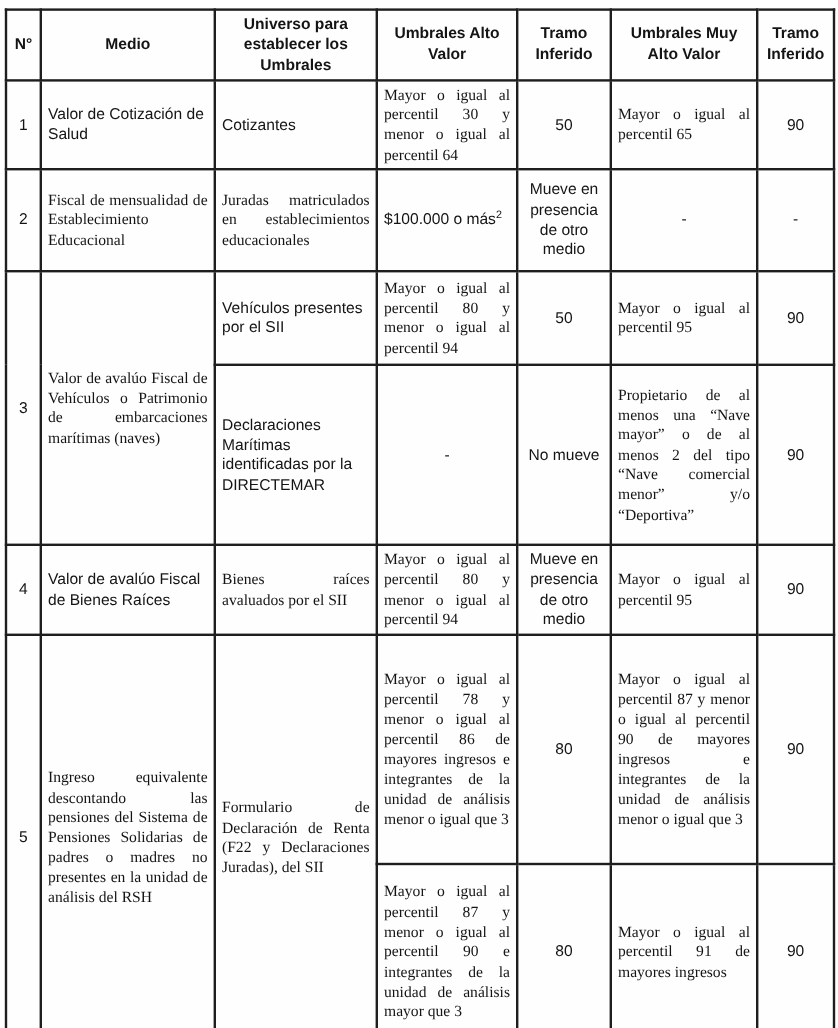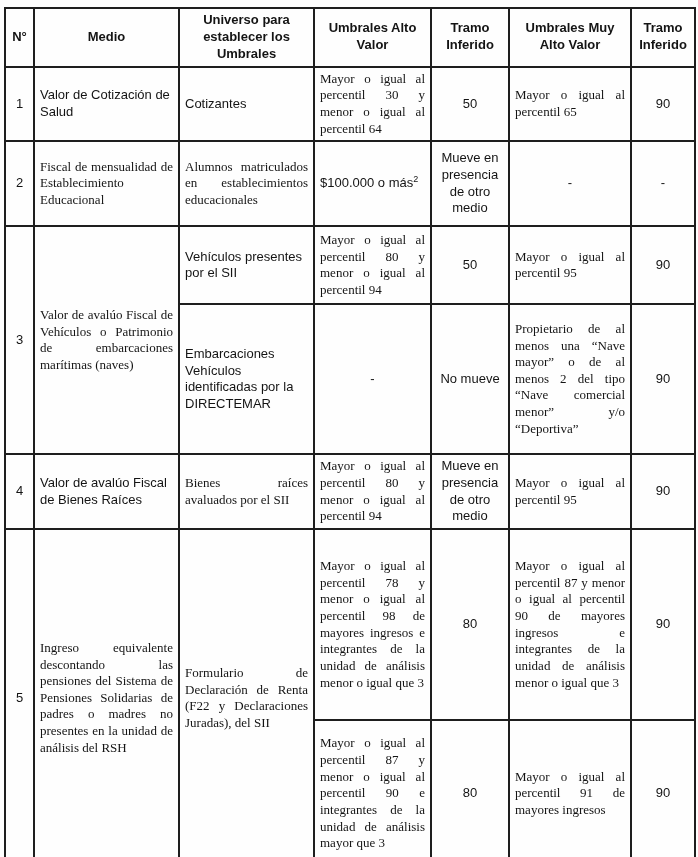--- a/index.html
+++ b/index.html
@@ -94,60 +94,60 @@
       <td class="l">Cotizantes</td>
       <td class="j">Mayor o igual al percentil 30 y menor o igual al percentil 64</td>
       <td class="c">50</td>
       <td class="j">Mayor o igual al percentil 65</td>
       <td class="c">90</td>
     </tr>
 
     <tr class="h-r2">
       <td class="c">2</td>
       <td class="j">Fiscal de mensualidad de Establecimiento Educacional</td>
-      <td class="j">Alumnos matriculados en establecimientos educacionales</td>
+      <td class="j">Juradas matriculados en establecimientos educacionales</td>
       <td class="l"><span>$100.000 o más</span><sup class="fn">2</sup></td>
       <td class="c">Mueve en presencia de otro medio</td>
       <td class="c">-</td>
       <td class="c">-</td>
     </tr>
 
     <tr class="h-r3a">
       <td class="c" rowspan="2">3</td>
       <td class="j" rowspan="2">Valor de avalúo Fiscal de Vehículos o Patrimonio de embarcaciones marítimas (naves)</td>
       <td class="l">Vehículos presentes por el SII</td>
       <td class="j">Mayor o igual al percentil 80 y menor o igual al percentil 94</td>
       <td class="c">50</td>
       <td class="j">Mayor o igual al percentil 95</td>
       <td class="c">90</td>
     </tr>
 
     <tr class="h-r3b">
-      <td class="l">Embarcaciones Vehículos identificadas por la DIRECTEMAR</td>
+      <td class="l">Declaraciones Marítimas identificadas por la DIRECTEMAR</td>
       <td class="c">-</td>
       <td class="c">No mueve</td>
       <td class="j">Propietario de al menos una “Nave mayor” o de al menos 2 del tipo “Nave comercial menor” y/o “Deportiva”</td>
       <td class="c">90</td>
     </tr>
 
     <tr class="h-r4">
       <td class="c">4</td>
       <td class="l">Valor de avalúo Fiscal de Bienes Raíces</td>
       <td class="j">Bienes raíces avaluados por el SII</td>
       <td class="j">Mayor o igual al percentil 80 y menor o igual al percentil 94</td>
       <td class="c">Mueve en presencia de otro medio</td>
       <td class="j">Mayor o igual al percentil 95</td>
       <td class="c">90</td>
     </tr>
 
     <tr class="h-r5a">
       <td class="c" rowspan="2">5</td>
       <td class="j" rowspan="2">Ingreso equivalente descontando las pensiones del Sistema de Pensiones Solidarias de padres o madres no presentes en la unidad de análisis del RSH</td>
       <td class="j" rowspan="2">Formulario de Declaración de Renta (F22 y Declaraciones Juradas), del SII</td>
-      <td class="j">Mayor o igual al percentil 78 y menor o igual al percentil 98 de mayores ingresos e integrantes de la unidad de análisis menor o igual que 3</td>
+      <td class="j">Mayor o igual al percentil 78 y menor o igual al percentil 86 de mayores ingresos e integrantes de la unidad de análisis menor o igual que 3</td>
       <td class="c">80</td>
       <td class="j">Mayor o igual al percentil 87 y menor o igual al percentil 90 de mayores ingresos e integrantes de la unidad de análisis menor o igual que 3</td>
       <td class="c">90</td>
     </tr>
 
     <tr class="h-r5b">
       <td class="j">Mayor o igual al percentil 87 y menor o igual al percentil 90 e integrantes de la unidad de análisis mayor que 3</td>
       <td class="c">80</td>
       <td class="j">Mayor o igual al percentil 91 de mayores ingresos</td>
       <td class="c">90</td>

